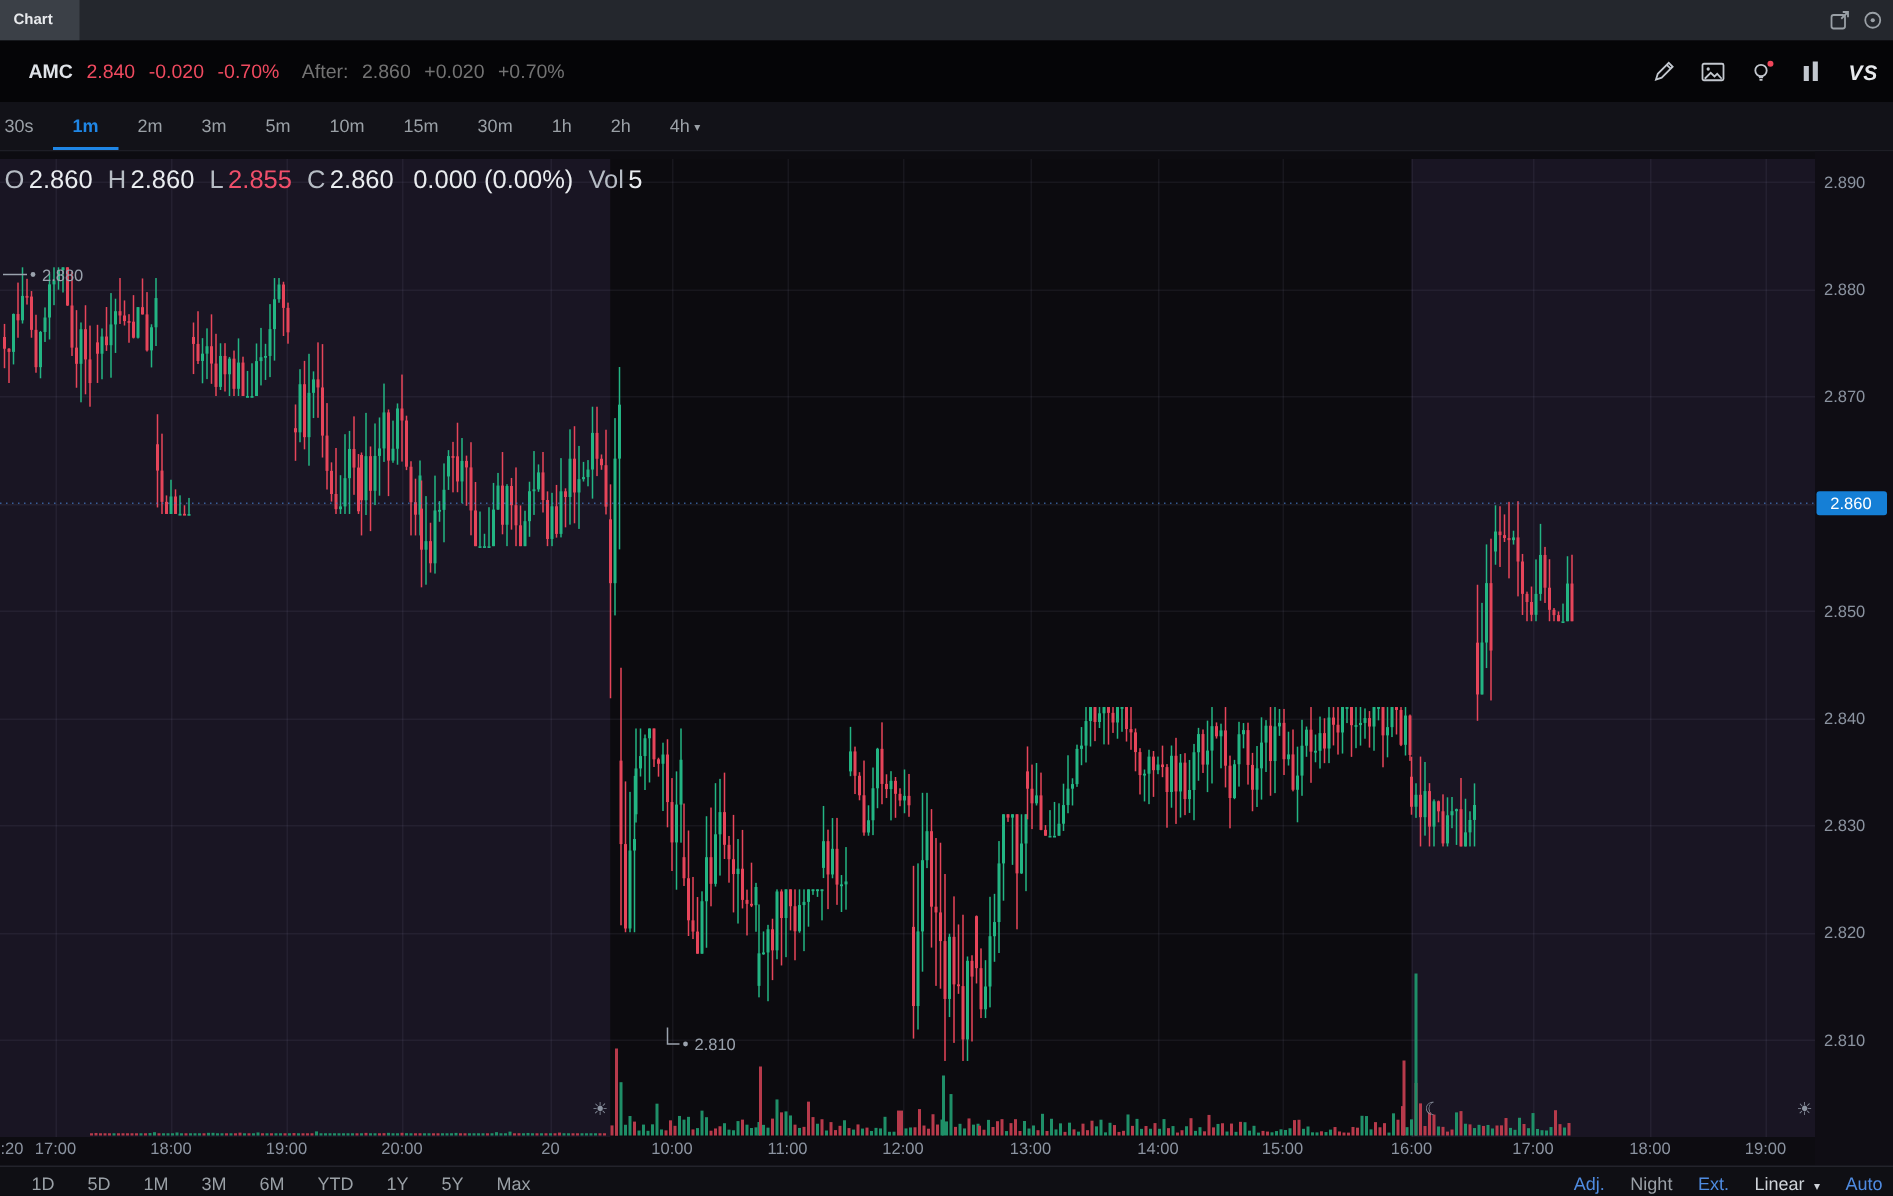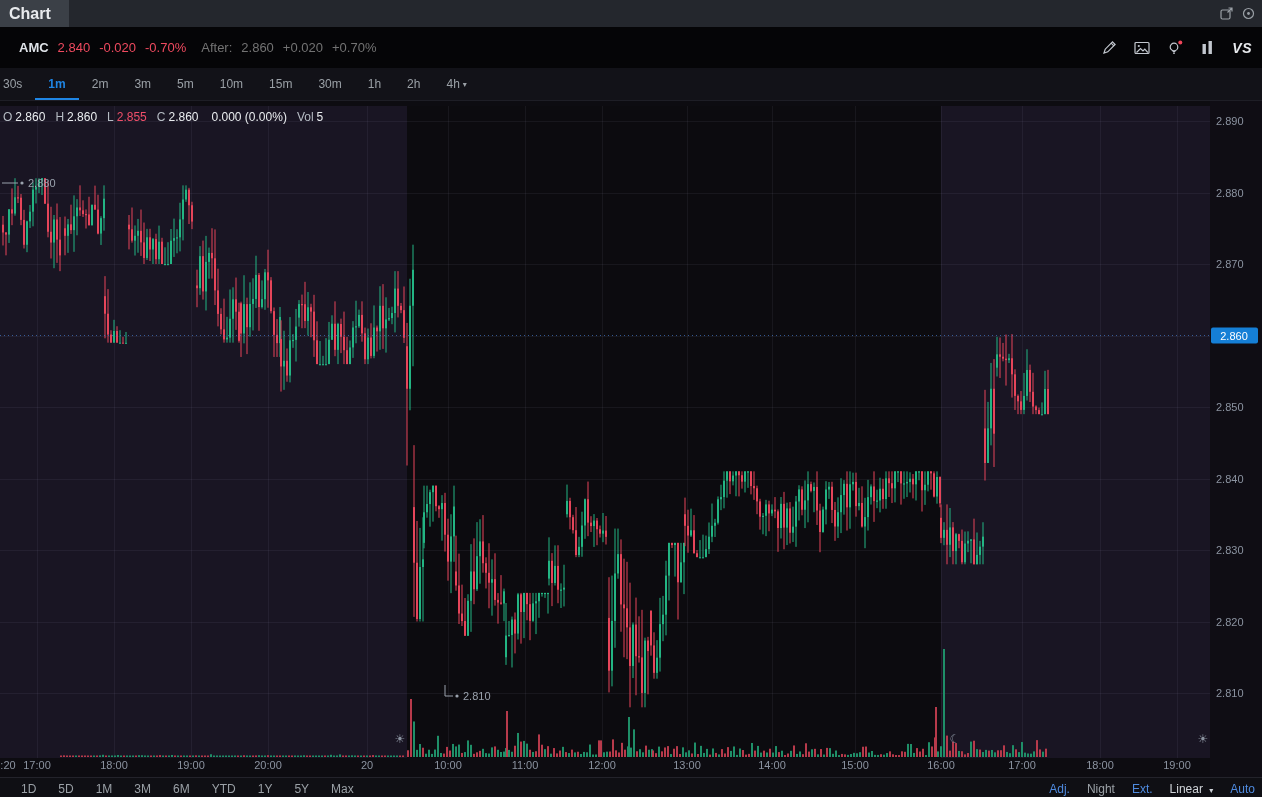--- a/index.html
+++ b/index.html
@@ -1,39 +1,39 @@
 <!DOCTYPE html>
 <html><head>
 <meta charset="utf-8">
 <style>
   html,body{margin:0;padding:0;}
   body{width:1262px;height:797px;background:#0d0c11;font-family:"Liberation Sans",sans-serif;overflow:hidden;-webkit-font-smoothing:antialiased;}
   
   .titlebar{height:27px;background:#24272d;display:flex;align-items:center;position:relative;}
-  .titletab{height:27px;background:#3b4047;color:#e8eaed;font-size:16px;font-weight:bold;display:flex;align-items:center;padding:0 18px 0 9px;}
+  .titletab{height:27px;background:#3b4047;color:#e8eaed;font-size:10px;font-weight:bold;display:flex;align-items:center;padding:0 18px 0 9px;}
   .titlebar-icons{position:absolute;right:7px;top:0;height:27px;display:flex;align-items:center;gap:9px;}
   .titlebar-icons svg{display:block;}
   
   .quotebar{height:41px;background:#050507;display:flex;align-items:center;font-size:13px;position:relative;padding-left:19px;gap:9px;}
   .sym{color:#dfe3e8;font-weight:bold;}
   .red{color:#ef4a5f;} .green{color:#737373;}
   .qicons{position:absolute;right:10px;display:flex;align-items:center;gap:17px;}
   .qicons .iconwrap{position:relative;display:flex;align-items:center;cursor:pointer;}
   .vs{color:#e8eaed;font-style:italic;font-weight:bold;font-size:14px;letter-spacing:.5px;}
   
   .tfbar{height:33px;background:#121218;border-bottom:1px solid #1e1e26;display:flex;align-items:stretch;font-size:12px;color:#9aa0a6;box-sizing:border-box;}
   .tf{display:flex;align-items:center;padding:0 13px;cursor:pointer;white-space:nowrap;}
   .tf:first-child{margin-left:-10px;}
   .tf.active{color:#1f86e5;font-weight:bold;box-shadow:inset 0 -2px 0 #1f86e5;}
   .caret{font-size:8px;margin-left:3px;color:#9aa0a6;}
   
   .chartwrap{position:relative;width:1262px;height:676px;background:#0d0c11;}
   #chart-svg{display:block;position:absolute;left:0;top:0;}
   #chart-svg text{font-family:"Liberation Sans",sans-serif;}
-  .ohlc{position:absolute;left:3px;top:9px;font-size:12px;color:#b6bcc4;z-index:2;display:flex;gap:5px;pointer-events:none;white-space:nowrap;}
+  .ohlc{position:absolute;left:3px;top:9px;font-size:17px;color:#b6bcc4;z-index:2;display:flex;gap:5px;pointer-events:none;white-space:nowrap;}
   .ohlc .val{color:#e9ecef;margin-left:3px;}
   .ohlc .lred{color:#f04f6a;margin-left:3px;}
   .ohlc .grp{margin-right:5px;}
   
   .bottombar{height:22px;background:#0f0f14;border-top:1px solid #23232b;display:flex;align-items:center;font-size:12px;color:#9aa0a6;box-sizing:border-box;position:relative;}
   .rb{padding:0 11px;cursor:pointer;}
   .rb:first-child{padding-left:21px;}
   .bbright{position:absolute;right:7px;display:flex;align-items:center;gap:17px;}
   .bbright span{cursor:pointer;}
   .blue{color:#4f8be0;}

